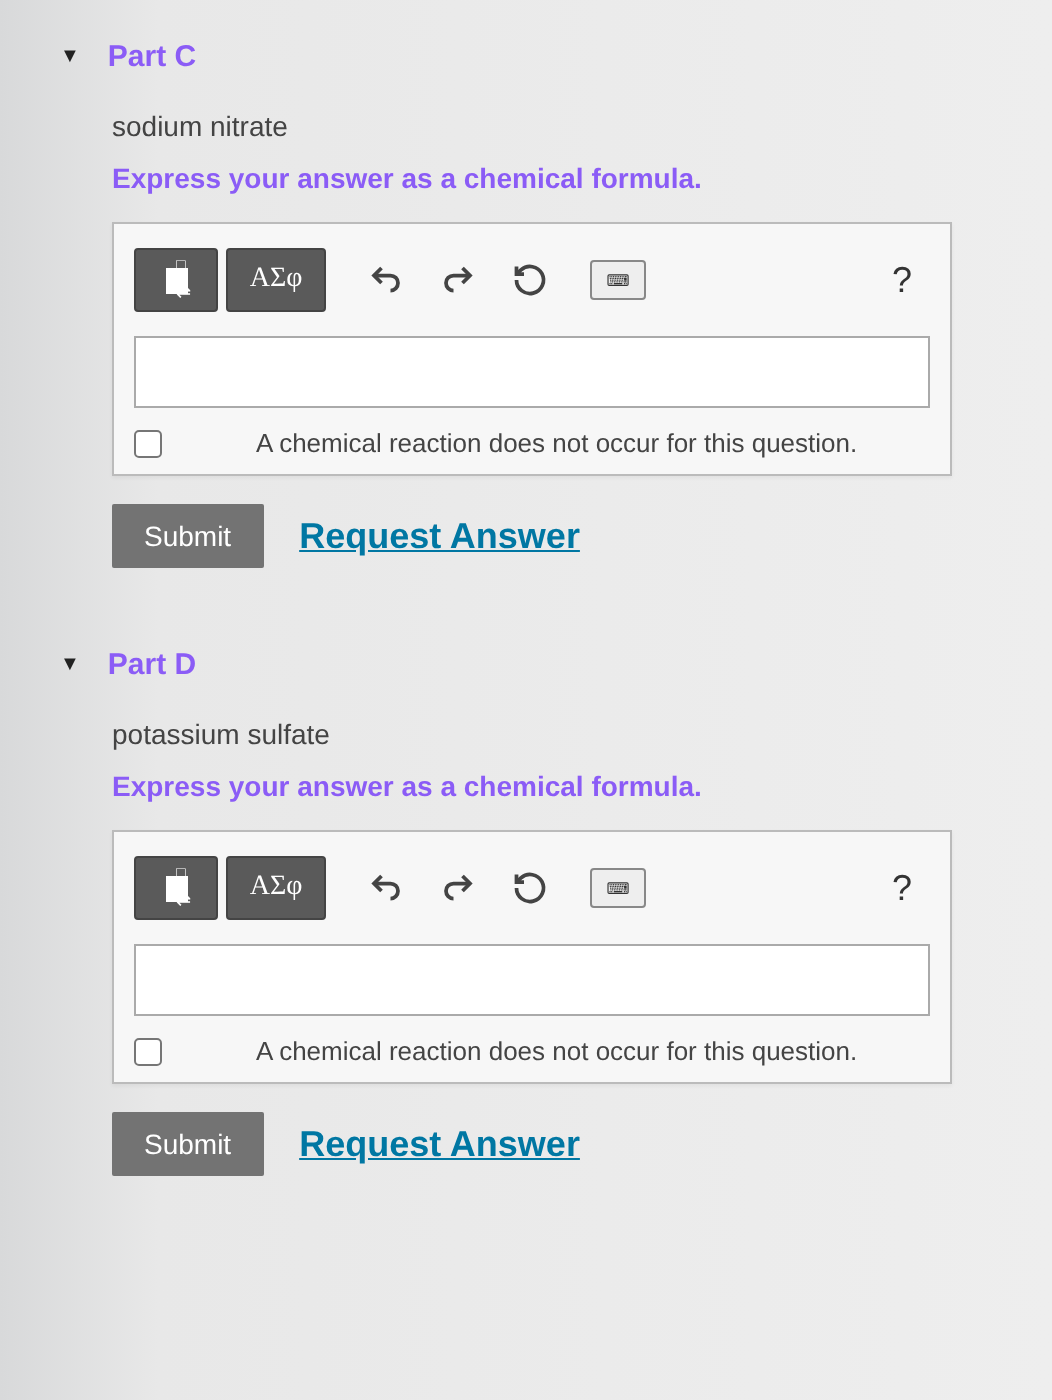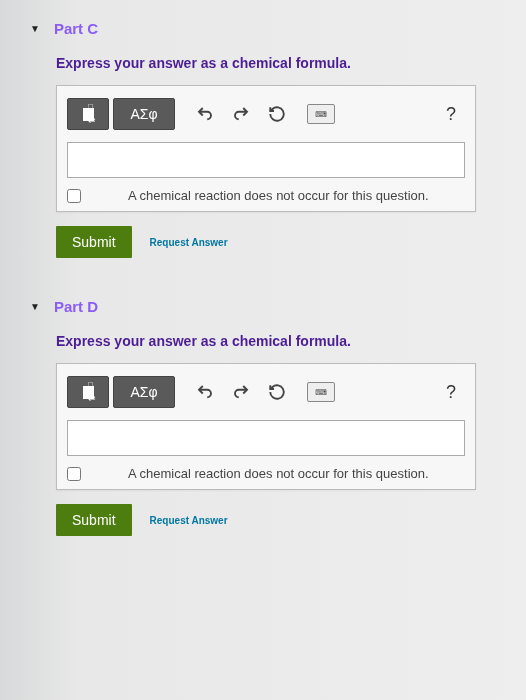--- a/index.html
+++ b/index.html
@@ -36,21 +36,21 @@
       padding-left: 26px;
     }
     .compound {
       font-size: 14px;
       color: #444;
       margin-bottom: 10px;
     }
     .instruction {
       font-weight: bold;
       font-size: 14px;
-      color: #4c1d95;
+      color: #8b5cf6;
       margin-bottom: 14px;
     }
     .answer-box {
       border: 1px solid #bbb;
       background: #f7f7f7;
       padding: 12px 10px 8px 10px;
       width: 420px;
       box-shadow: 0 1px 2px rgba(0,0,0,0.05);
     }
     .toolbar {
@@ -87,23 +87,23 @@
       left: 20px;
       font-size: 8px;
     }
     .tool-template .sub {
       position: absolute;
       bottom: 4px;
       left: 20px;
       font-size: 9px;
     }
     .tool-greek {
-      width: 62px;
-      font-size: 14px;
-      font-family: Liberation Sans, sans-serif;
+      width: 50px;
+      font-size: 14px;
+      font-family: Liberation Serif, serif;
     }
     .tool-icon {
       width: 32px;
       height: 32px;
       display: flex;
       align-items: center;
       justify-content: center;
       color: #444;
       font-size: 16px;
       cursor: pointer;
@@ -151,45 +151,47 @@
       margin-right: 6px;
       cursor: pointer;
     }
     .button-row {
       margin-top: 14px;
       display: flex;
       align-items: center;
       gap: 18px;
     }
     .submit-btn {
-      background: #4d7c0f;
+      background: #737373;
       color: #fff;
       border: none;
       padding: 8px 16px;
       font-size: 14px;
       cursor: pointer;
       border-radius: 1px;
     }
     .request-link {
       color: #0077a3;
       font-weight: bold;
-      font-size: 10px;
+      text-decoration: underline;
+      font-size: 18px;
       cursor: pointer;
       text-align: center;
     }
   </style>
 </head>
 <body>
 
 <div class="part">
   <div class="part-header">
     <span class="collapse-caret">▼</span>
     <span class="part-title">Part C</span>
   </div>
   <div class="part-body">
+    <div class="compound">sodium nitrate</div>
     <div class="instruction">Express your answer as a chemical formula.</div>
     <div class="answer-box">
       <div class="toolbar">
         <div class="tool-btn-dark tool-template">
           <span class="box-shape"></span>
           <span class="sup">□</span>
           <span class="sub">⇌</span>
         </div>
         <div class="tool-btn-dark tool-greek">ΑΣφ</div>
         <div class="tool-spacer"></div>
@@ -227,20 +229,21 @@
     </div>
   </div>
 </div>
 
 <div class="part">
   <div class="part-header">
     <span class="collapse-caret">▼</span>
     <span class="part-title">Part D</span>
   </div>
   <div class="part-body">
+    <div class="compound">potassium sulfate</div>
     <div class="instruction">Express your answer as a chemical formula.</div>
     <div class="answer-box">
       <div class="toolbar">
         <div class="tool-btn-dark tool-template">
           <span class="box-shape"></span>
           <span class="sup">□</span>
           <span class="sub">⇌</span>
         </div>
         <div class="tool-btn-dark tool-greek">ΑΣφ</div>
         <div class="tool-spacer"></div>

